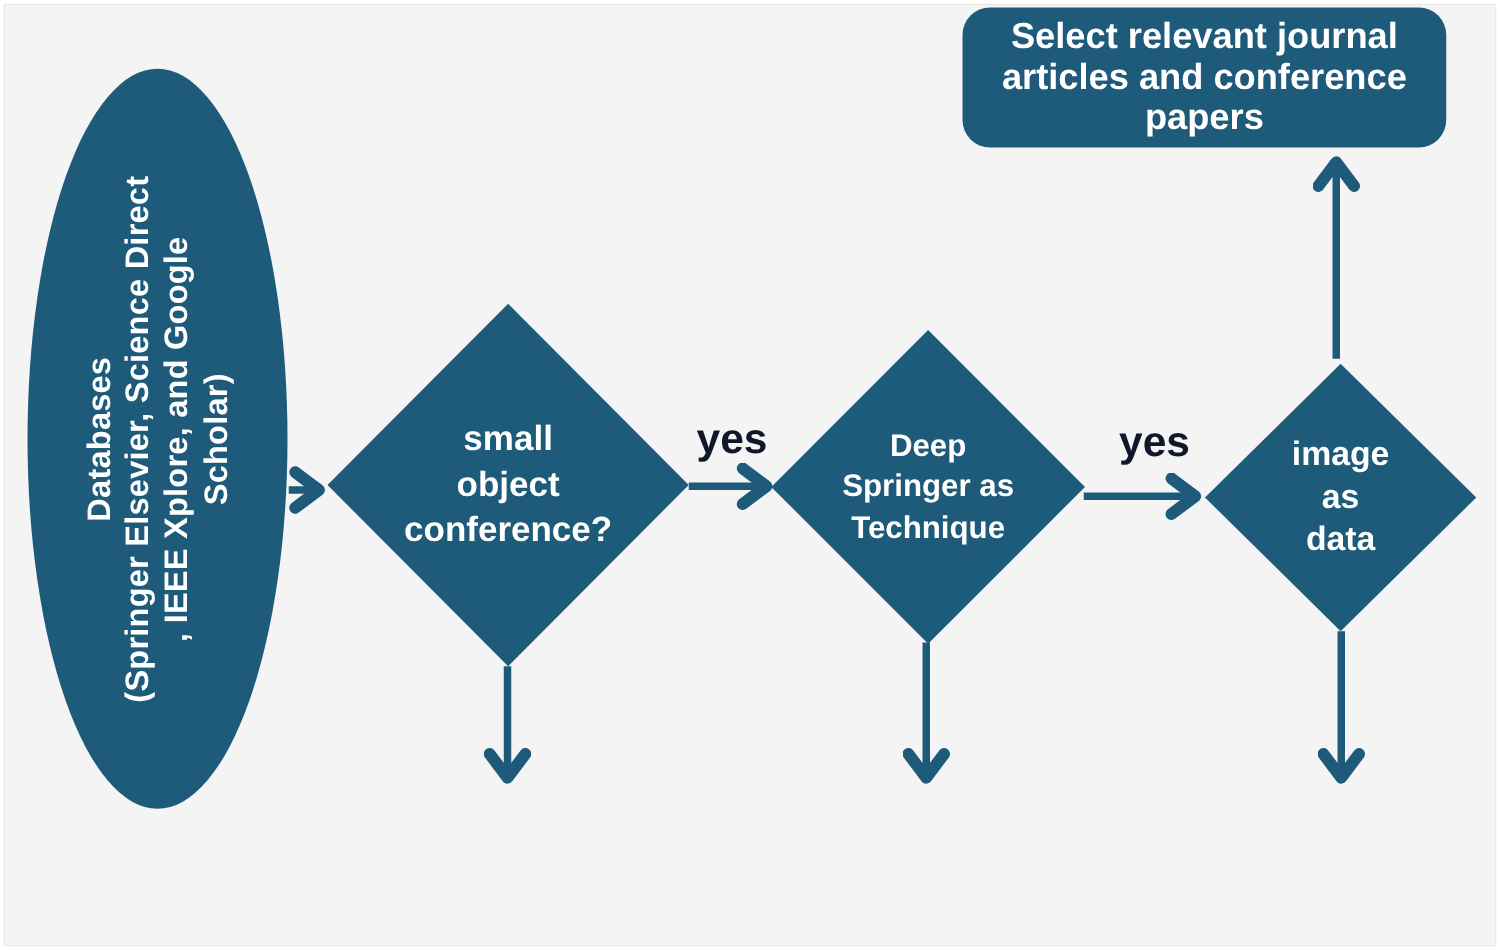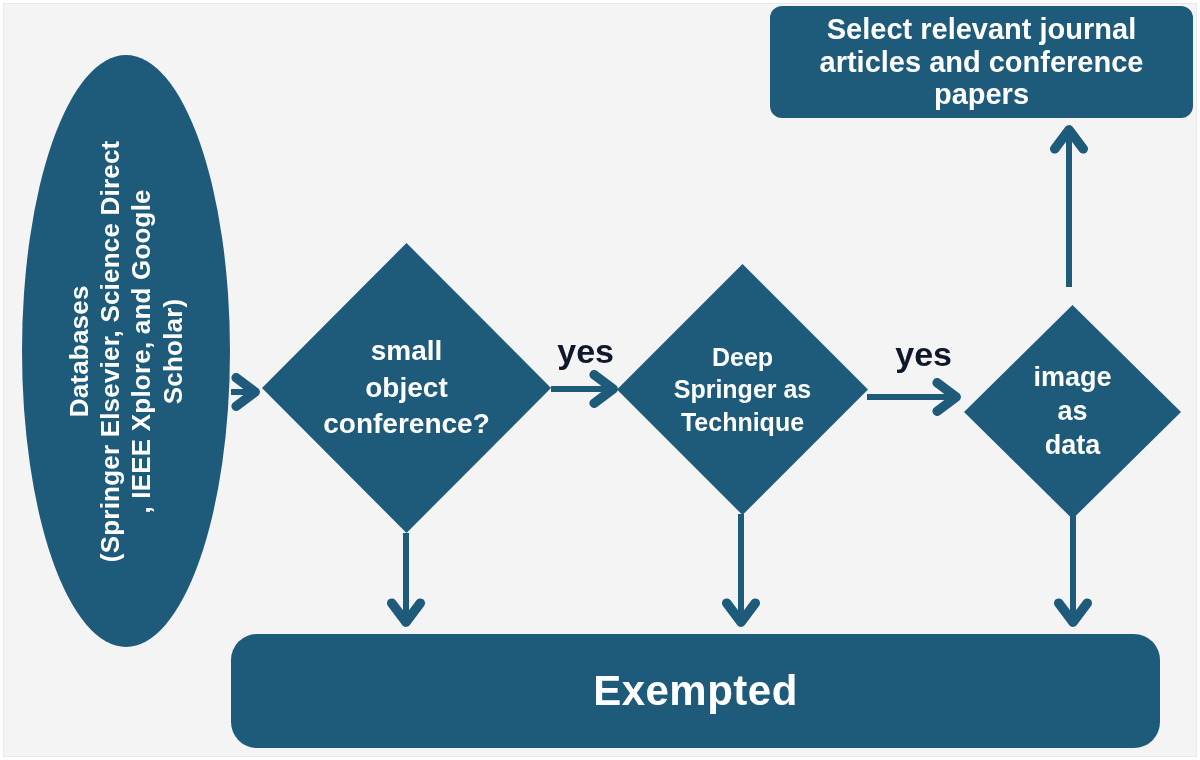--- a/index.html
+++ b/index.html
@@ -17,23 +17,23 @@
   
   .ellipse{left:22px;top:55px;width:208px;height:592px;border-radius:50%;}
   .ellipse .rot{
     flex-shrink:0;width:580px;transform:rotate(-90deg);
     font-size:26px;line-height:1.2;letter-spacing:0.2px;
   }
   
   .diamond{clip-path:polygon(50% 0,100% 50%,50% 100%,0 50%);}
   .d1{left:262px;top:243px;width:289px;height:290px;font-size:28px;line-height:1.3;}
   .d2{left:617px;top:264px;width:251px;height:251px;font-size:25px;line-height:1.3;}
-  .d3{left:964px;top:305px;width:217px;height:214px;font-size:27px;line-height:1.25;}
+  .d3{left:964px;top:291px;width:217px;height:214px;font-size:27px;line-height:1.25;}
   
-  .box-select{left:770px;top:6px;width:423px;height:112px;border-radius:12px;
+  .box-select{left:770px;top:6px;width:387px;height:112px;border-radius:22px;
     font-size:29px;line-height:1.12;}
   .box-exempted{left:231px;top:634px;width:929px;height:114px;border-radius:26px;
     font-size:42px;letter-spacing:0.5px;}
   
   .yes{
     position:absolute;width:70px;text-align:right;color:#0f172a;
     font-weight:700;font-size:34px;line-height:1;
   }
   .yes1{left:544px;top:334px;}
   .yes2{left:882px;top:337px;}
@@ -85,20 +85,17 @@
 as
 data</span>
   </div>
 
   <div class="node box-select">
     <span class="pre">Select relevant journal
 articles and conference
 papers</span>
   </div>
 
-  <div class="node box-exempted">
-    <span>Exempted</span>
-  </div>
 
   <div class="yes yes1">yes</div>
   <div class="yes yes2">yes</div>
 
 </div>
 
 </body></html>

